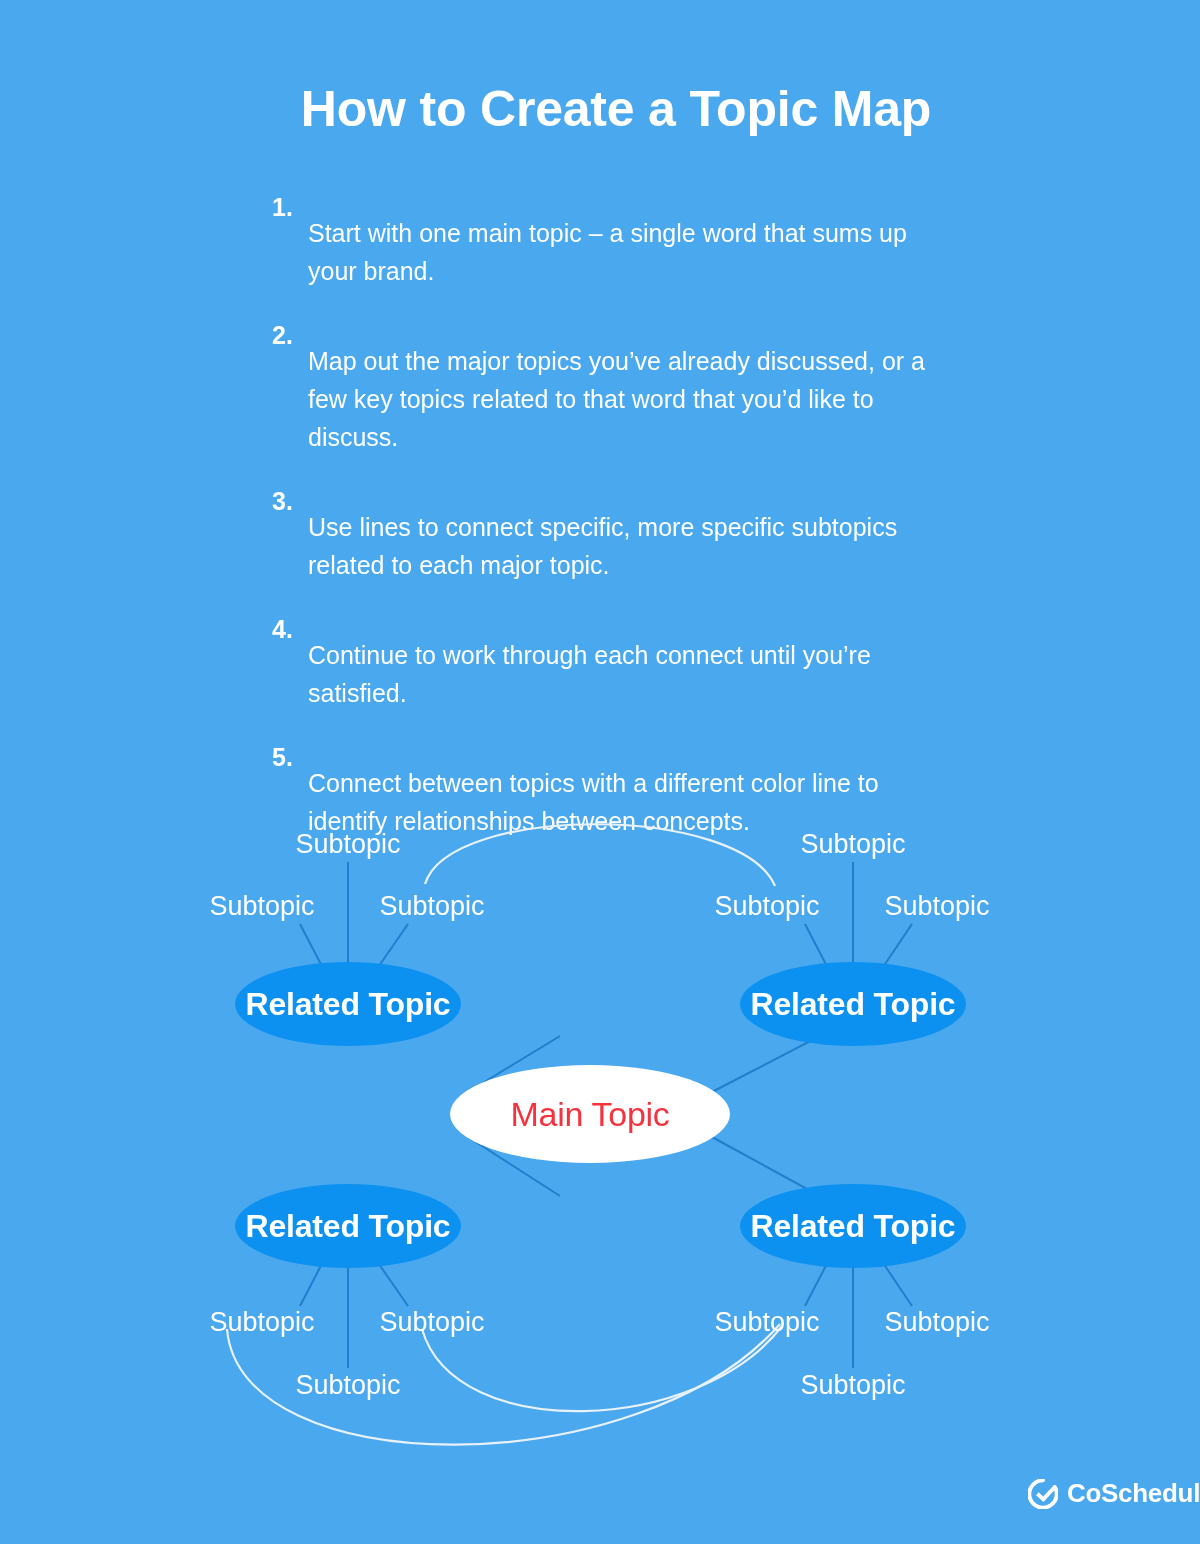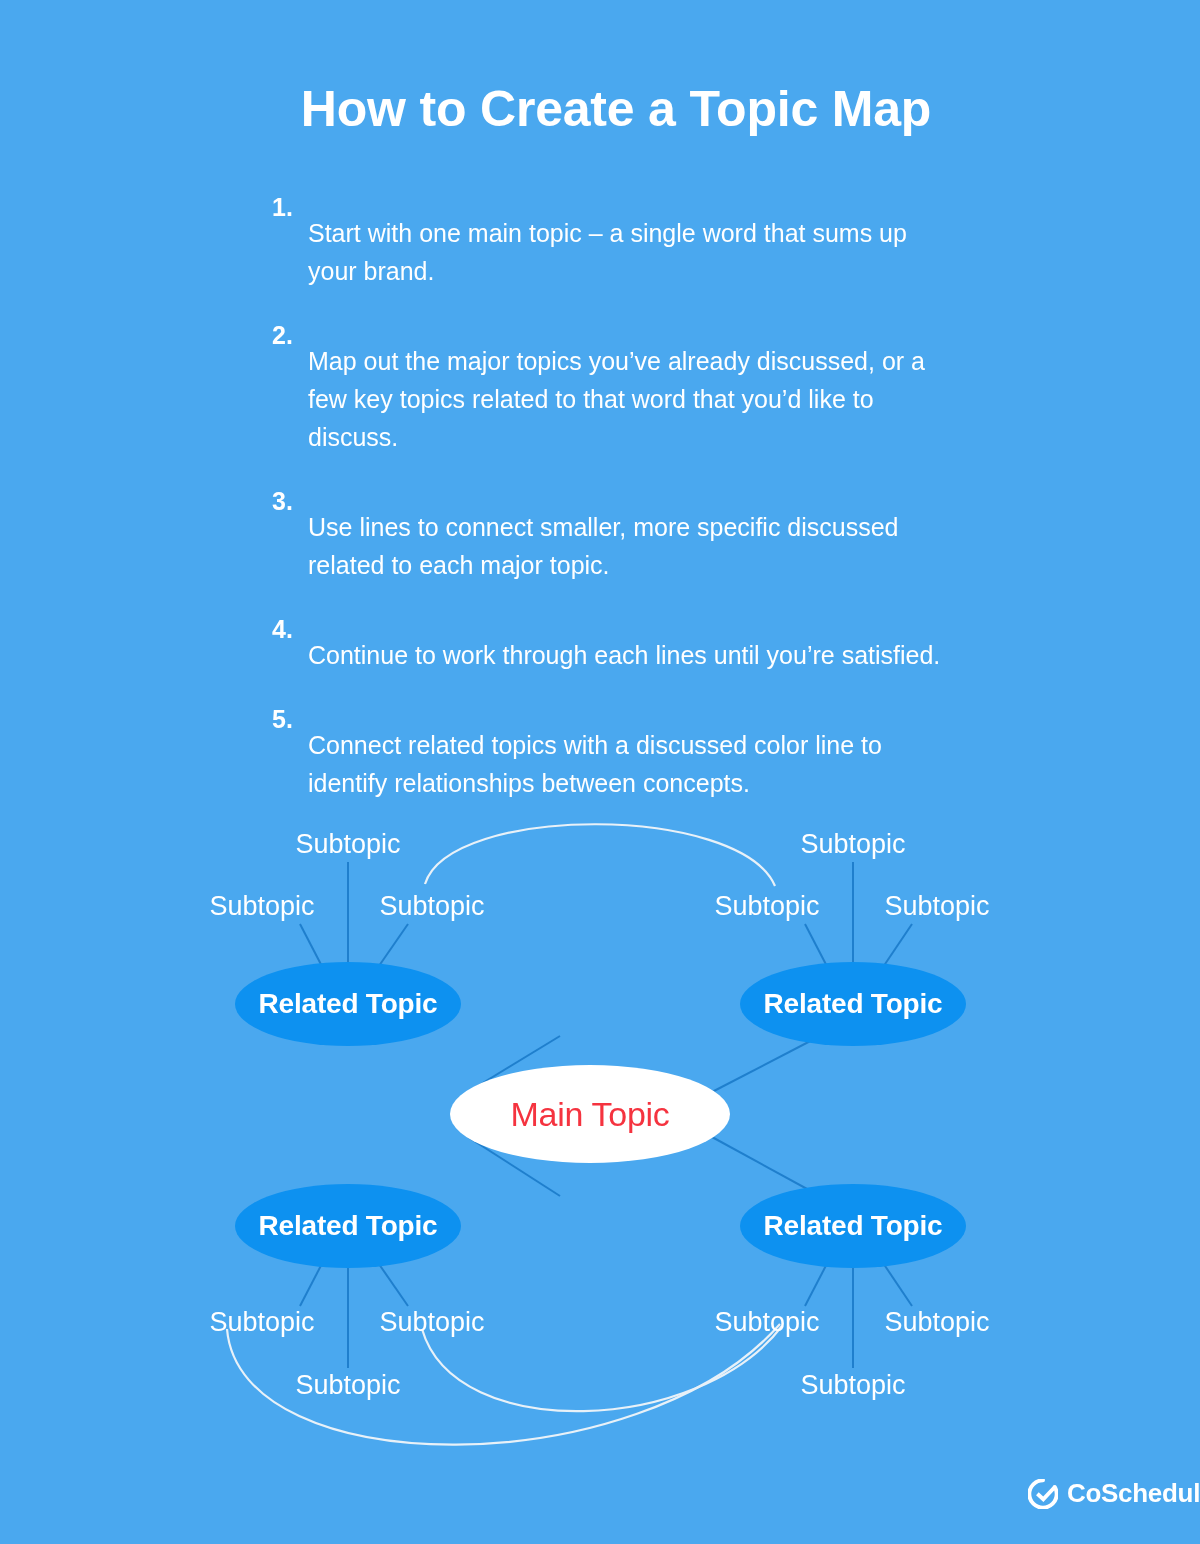--- a/index.html
+++ b/index.html
@@ -87,21 +87,21 @@
     white-space: nowrap;
     pointer-events: none;
   }
   .subtopic-label {
     color: #ffffff;
     font-size: 27px;
     font-weight: normal;
   }
   .related-label {
     color: #ffffff;
-    font-size: 28px;
+    font-size: 32px;
     font-weight: bold;
     letter-spacing: -0.2px;
   }
   .main-label {
     color: #f5333f;
     font-size: 34px;
     font-weight: normal;
     letter-spacing: -0.3px;
   }
 
@@ -135,31 +135,31 @@
       <div class="step-text">Start with one main topic – a single word that sums up your brand.</div>
     </div>
 
     <div class="step">
       <div class="step-num">2.</div>
       <div class="step-text">Map out the major topics you’ve already discussed, or a few key topics related to that word that you’d like to discuss.</div>
     </div>
 
     <div class="step">
       <div class="step-num">3.</div>
-      <div class="step-text">Use lines to connect smaller, more specific discussed related to each major topic.</div>
+      <div class="step-text">Use lines to connect specific, more specific subtopics related to each major topic.</div>
     </div>
 
     <div class="step">
       <div class="step-num">4.</div>
-      <div class="step-text">Continue to work through each lines until you’re satisfied.</div>
+      <div class="step-text">Continue to work through each connect until you’re satisfied.</div>
     </div>
 
     <div class="step">
       <div class="step-num">5.</div>
-      <div class="step-text">Connect related topics with a discussed color line to identify relationships between concepts.</div>
+      <div class="step-text">Connect between topics with a different color line to identify relationships between concepts.</div>
     </div>
 
   </div>
 
   <div class="diagram">
 
     <svg viewBox="0 0 1200 700">
 
       <g stroke="#1f7fcd" stroke-width="2" fill="none">
         <line x1="468" y1="1068" x2="560" y2="1012" transform="translate(0,-760)"></line>

